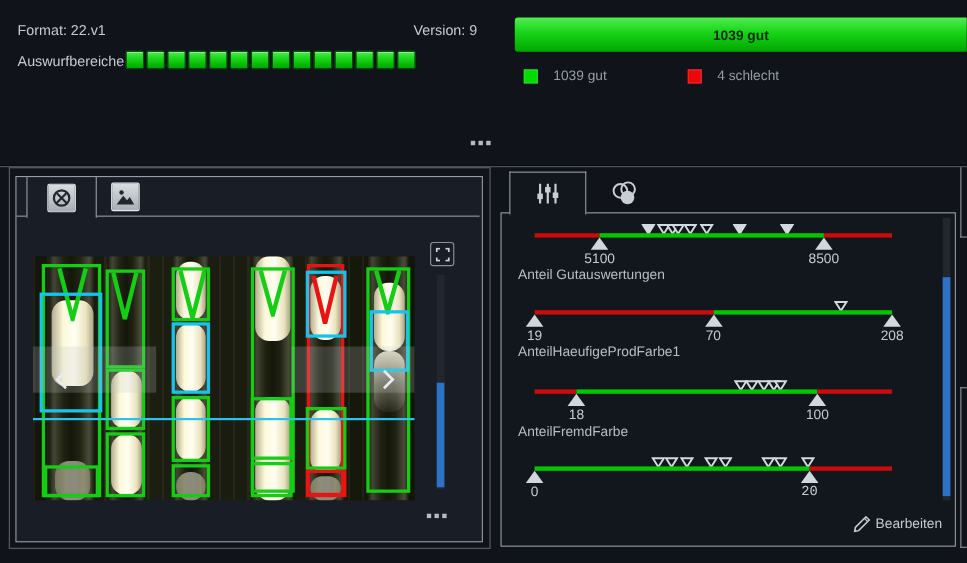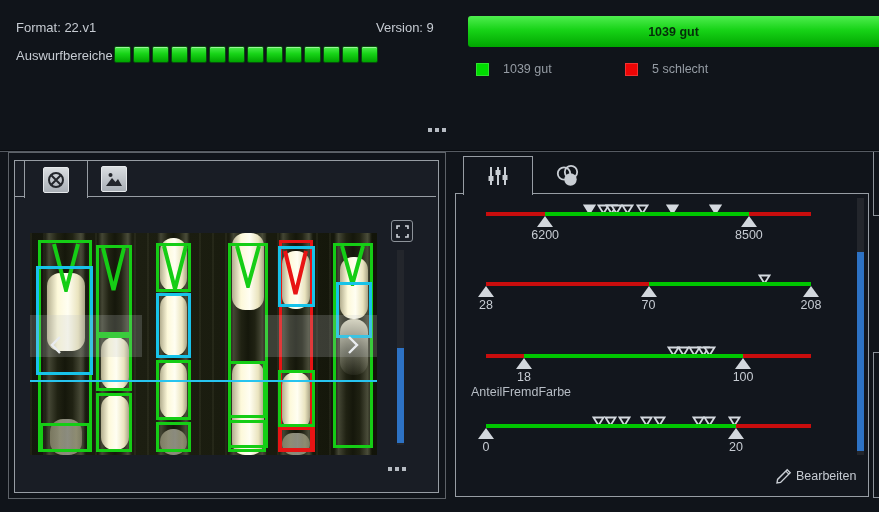--- a/index.html
+++ b/index.html
@@ -109,21 +109,21 @@
     <span>1039 gut</span>
   </div>
 
   <div class="abs" id="legend" style="left:476px;top:62px;width:380px;height:16px;">
       <div class="legend-item" style="left: 0px;">
         <span class="legend-swatch" style="background: rgb(0, 220, 0);"></span>
         <span class="legend-text">1039 gut</span>
       </div>
       <div class="legend-item" style="left: 149px;">
         <span class="legend-swatch" style="background: rgb(238, 5, 5);"></span>
-        <span class="legend-text">5 schlecht</span>
+        <span class="legend-text">4 schlecht</span>
       </div>
     </div>
 
   <div class="abs dots" style="left:428px;top:128px;">
       <i></i>
       <i></i>
       <i></i>
     </div>
 
   <div class="abs" id="divider1"></div>
@@ -262,36 +262,38 @@
         <div class="marker" style="left: calc(57.1% - 6px);"><svg width="13" height="11" viewBox="0 0 13 11">
             <polygon points="1.5,1.5 11.5,1.5 6.5,9.5" fill="#d4d9df" stroke="#d4d9df" stroke-width="1.8"></polygon>
           </svg></div>
         <div class="marker" style="left: calc(70.4% - 6px);"><svg width="13" height="11" viewBox="0 0 13 11">
             <polygon points="1.5,1.5 11.5,1.5 6.5,9.5" fill="#d4d9df" stroke="#d4d9df" stroke-width="1.8"></polygon>
           </svg></div>
         <div class="track-seg" style="left: 0%; width: 18.2%; background: rgb(201, 13, 13);"></div>
         <div class="track-seg" style="left: 18.2%; width: 62.7%; background: rgb(0, 198, 0);"></div>
         <div class="track-seg" style="left: 80.9%; width: 19.1%; background: rgb(201, 13, 13);"></div>
         <div class="handle" style="left: calc(18.2% - 8px);"></div>
-        <div class="hlabel" style="left: 18.2%;">6200</div>
+        <div class="hlabel" style="left: 18.2%;">5100</div>
         <div class="handle" style="left: calc(80.9% - 8px);"></div>
         <div class="hlabel" style="left: 80.9%;">8500</div>
+        <div class="sname">Anteil Gutauswertungen</div>
       </div>
       <div class="srow" style="top: 74px;">
         <div class="marker" style="left: calc(85.5% - 6px);"><svg width="13" height="11" viewBox="0 0 13 11">
             <polygon points="1.5,1.5 11.5,1.5 6.5,9.5" fill="rgba(16,19,24,.85)" stroke="#d4d9df" stroke-width="1.8"></polygon>
           </svg></div>
         <div class="track-seg" style="left: 0%; width: 50%; background: rgb(201, 13, 13);"></div>
         <div class="track-seg" style="left: 50%; width: 50%; background: rgb(0, 198, 0);"></div>
         <div class="handle" style="left: calc(0% - 8px);"></div>
-        <div class="hlabel" style="left: 0%;">28</div>
+        <div class="hlabel" style="left: 0%;">19</div>
         <div class="handle" style="left: calc(50% - 8px);"></div>
         <div class="hlabel" style="left: 50%;">70</div>
         <div class="handle" style="left: calc(100% - 8px);"></div>
         <div class="hlabel" style="left: 100%;">208</div>
+        <div class="sname">AnteilHaeufigeProdFarbe1</div>
       </div>
       <div class="srow" style="top: 146px;">
         <div class="marker" style="left: calc(57.5% - 6px);"><svg width="13" height="11" viewBox="0 0 13 11">
             <polygon points="1.5,1.5 11.5,1.5 6.5,9.5" fill="rgba(16,19,24,.85)" stroke="#d4d9df" stroke-width="1.8"></polygon>
           </svg></div>
         <div class="marker" style="left: calc(60.6% - 6px);"><svg width="13" height="11" viewBox="0 0 13 11">
             <polygon points="1.5,1.5 11.5,1.5 6.5,9.5" fill="rgba(16,19,24,.85)" stroke="#d4d9df" stroke-width="1.8"></polygon>
           </svg></div>
         <div class="marker" style="left: calc(64% - 6px);"><svg width="13" height="11" viewBox="0 0 13 11">
             <polygon points="1.5,1.5 11.5,1.5 6.5,9.5" fill="rgba(16,19,24,.85)" stroke="#d4d9df" stroke-width="1.8"></polygon>
@@ -334,21 +336,21 @@
             <polygon points="1.5,1.5 11.5,1.5 6.5,9.5" fill="rgba(16,19,24,.85)" stroke="#d4d9df" stroke-width="1.8"></polygon>
           </svg></div>
         <div class="marker" style="left: calc(76.3% - 6px);"><svg width="13" height="11" viewBox="0 0 13 11">
             <polygon points="1.5,1.5 11.5,1.5 6.5,9.5" fill="rgba(16,19,24,.85)" stroke="#d4d9df" stroke-width="1.8"></polygon>
           </svg></div>
         <div class="track-seg" style="left: 0%; width: 76.9%; background: rgb(0, 198, 0);"></div>
         <div class="track-seg" style="left: 76.9%; width: 23.1%; background: rgb(201, 13, 13);"></div>
         <div class="handle" style="left: calc(0% - 8px);"></div>
         <div class="hlabel" style="left: 0%;">0</div>
         <div class="handle" style="left: calc(76.9% - 8px);"></div>
-        <div class="hlabel" style="left: 76.9%;">20</div>
+        <div class="hlabel" style="left: 76.9%; font-family: Liberation Mono, monospace;">20</div>
       </div>
     </div>
 
   <div class="abs tab" id="rtab-active">
     <svg width="24" height="24" viewBox="0 0 24 24">
       <path d="M5 3 V21 M12 3 V21 M19 3 V21" stroke="#c9ced4" stroke-width="2"></path>
       <rect x="2.5" y="12" width="5" height="5" fill="#c9ced4"></rect>
       <rect x="9.5" y="6" width="5" height="5" fill="#c9ced4"></rect>
       <rect x="16.5" y="11" width="5" height="5" fill="#c9ced4"></rect>
     </svg>

